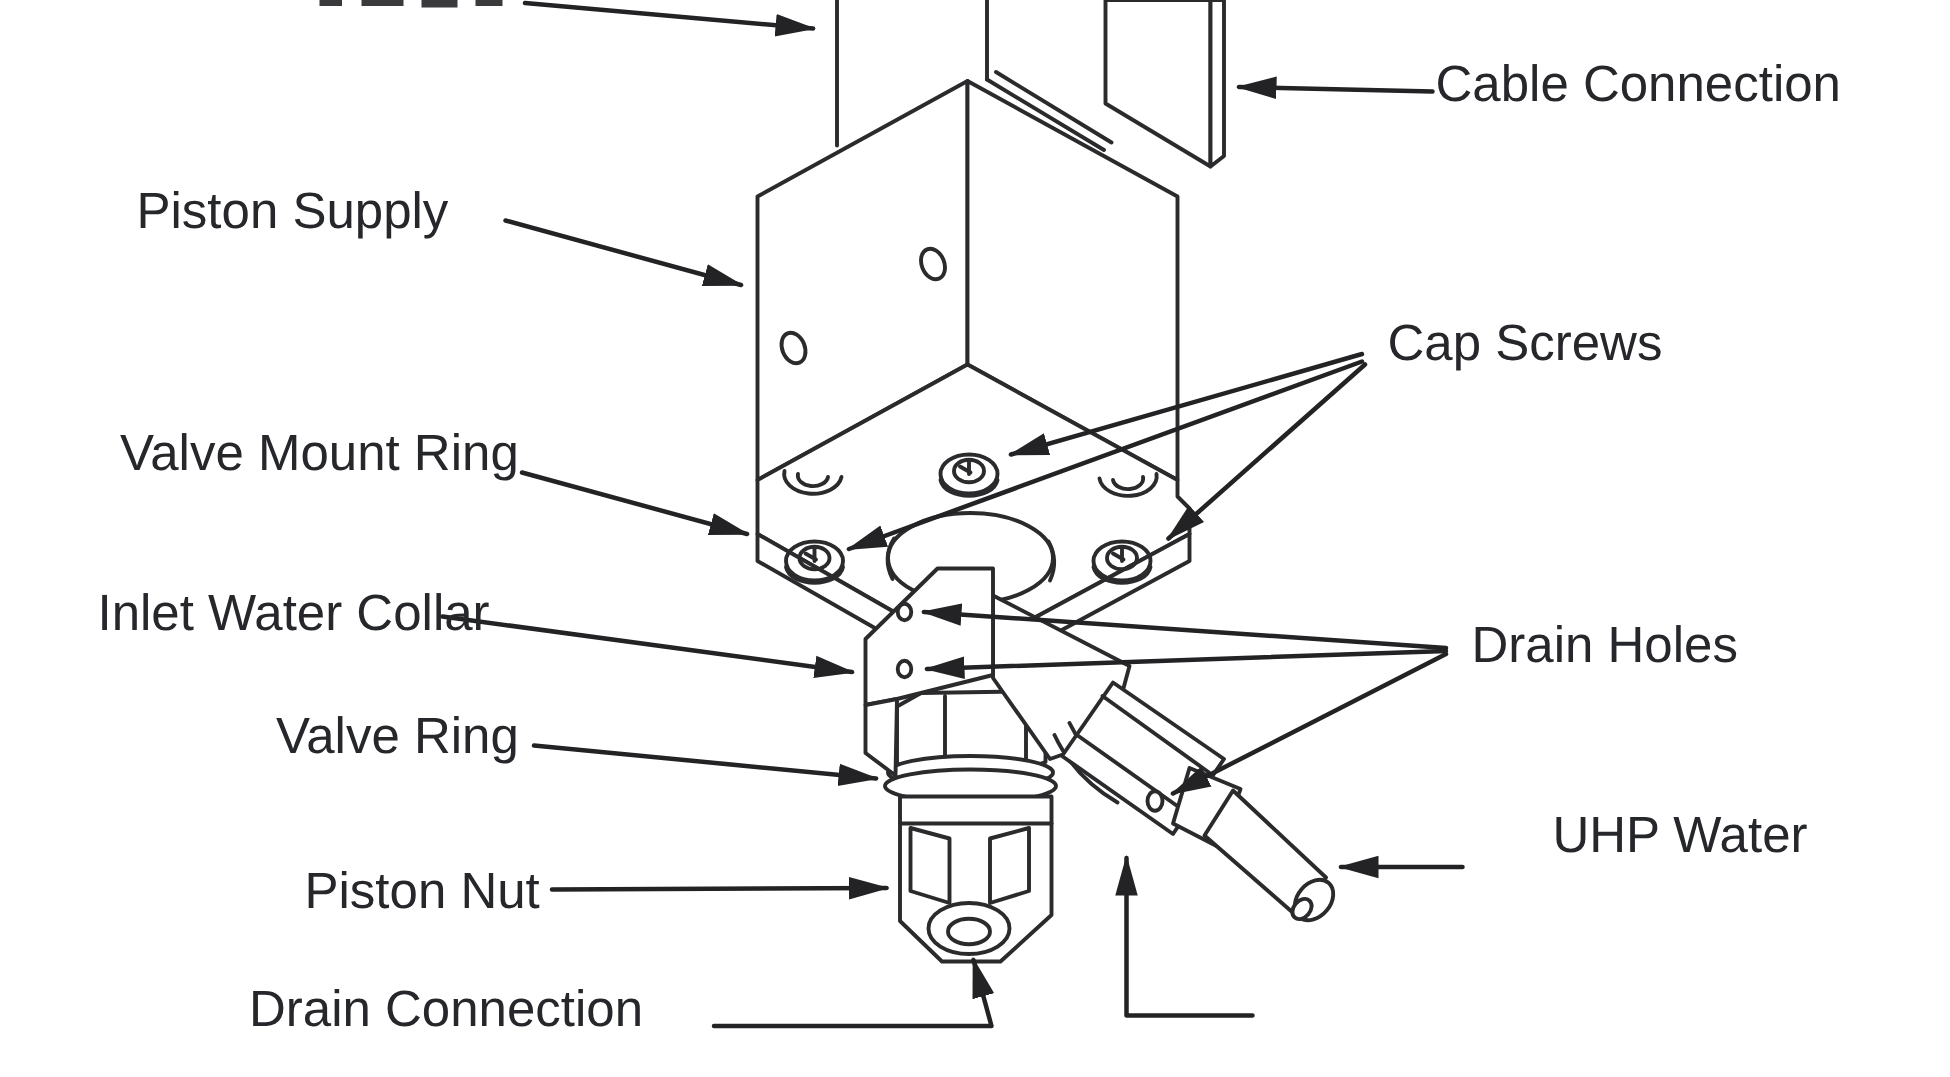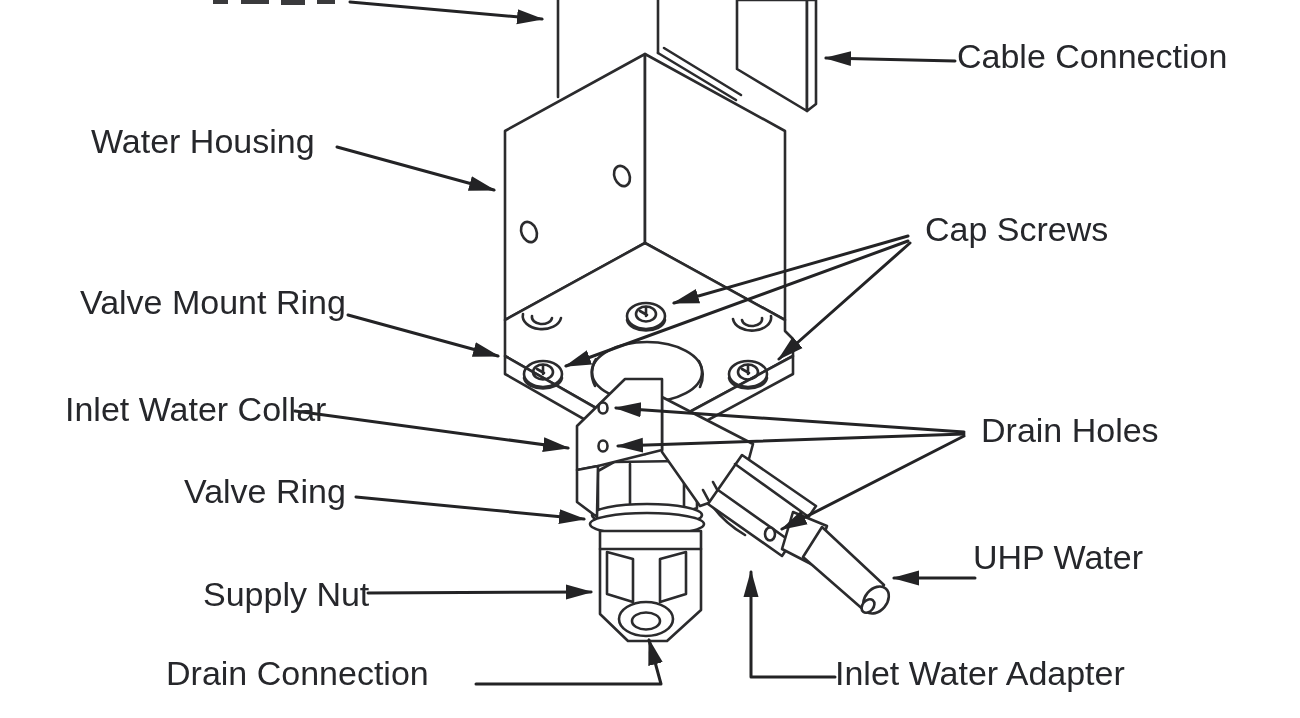--- a/index.html
+++ b/index.html
@@ -12,21 +12,21 @@
   }
   #drawing{position:absolute;left:0;top:0;}
   .lbl{
     position:absolute;
     font-size:34px;
     line-height:37px;
     color:#26272b;
     white-space:nowrap;
     letter-spacing:0px;
   }
-  .lbl.center{text-align:left;white-space:normal;}
+  .lbl.center{text-align:right;white-space:normal;}
 </style>
 </head>
 <body>
 
 <div id="stage">
 
   <svg id="drawing" width="1300" height="718" viewBox="0 0 1300 718" fill="none" stroke="#2b2b2d" stroke-width="2.6" stroke-linecap="round" stroke-linejoin="round">
 
     <defs>
       <marker id="ah" markerUnits="userSpaceOnUse" markerWidth="30" markerHeight="20" refX="25" refY="10" orient="auto">
@@ -148,27 +148,26 @@
       <path d="M964,434 L618,446" marker-end="url(#ah)"></path>
       <path d="M964,436 L782,529" marker-end="url(#ah)"></path>
       <path d="M356,497 L584,519" marker-end="url(#ah)"></path>
       <path d="M368,593 L591,592" marker-end="url(#ah)"></path>
       <path d="M975,578 L894,578" marker-end="url(#ah)"></path>
       <path d="M476,684 L661,684 L649,640" marker-end="url(#ah)"></path>
       <path d="M835,677 L751,677 L751,572" marker-end="url(#ah)"></path>
     </g>
   </svg>
 
-  <div class="lbl" style="left:91px;top:123px">Water Housing</div>
+  <div class="lbl" style="left:91px;top:123px">Piston Supply</div>
   <div class="lbl" style="left:65px;top:391px">Inlet Water Collar</div>
   <div class="lbl" style="left:80px;top:284px">Valve Mount Ring</div>
   <div class="lbl" style="left:184px;top:473px">Valve Ring</div>
-  <div class="lbl" style="left:203px;top:576px">Supply Nut</div>
+  <div class="lbl" style="left:203px;top:576px">Piston Nut</div>
   <div class="lbl" style="left:166px;top:655px">Drain Connection</div>
   <div class="lbl" style="left:925px;top:211px">Cap Screws</div>
   <div class="lbl" style="left:957px;top:38px">Cable Connection</div>
   <div class="lbl" style="left:981px;top:412px">Drain Holes</div>
   <div class="lbl center" style="left:973px;top:539px;width:232px">
     <div>UHP Water</div>
   </div>
-  <div class="lbl" style="left:835px;top:655px">Inlet Water Adapter</div>
 
 </div>
 
 </body></html>

